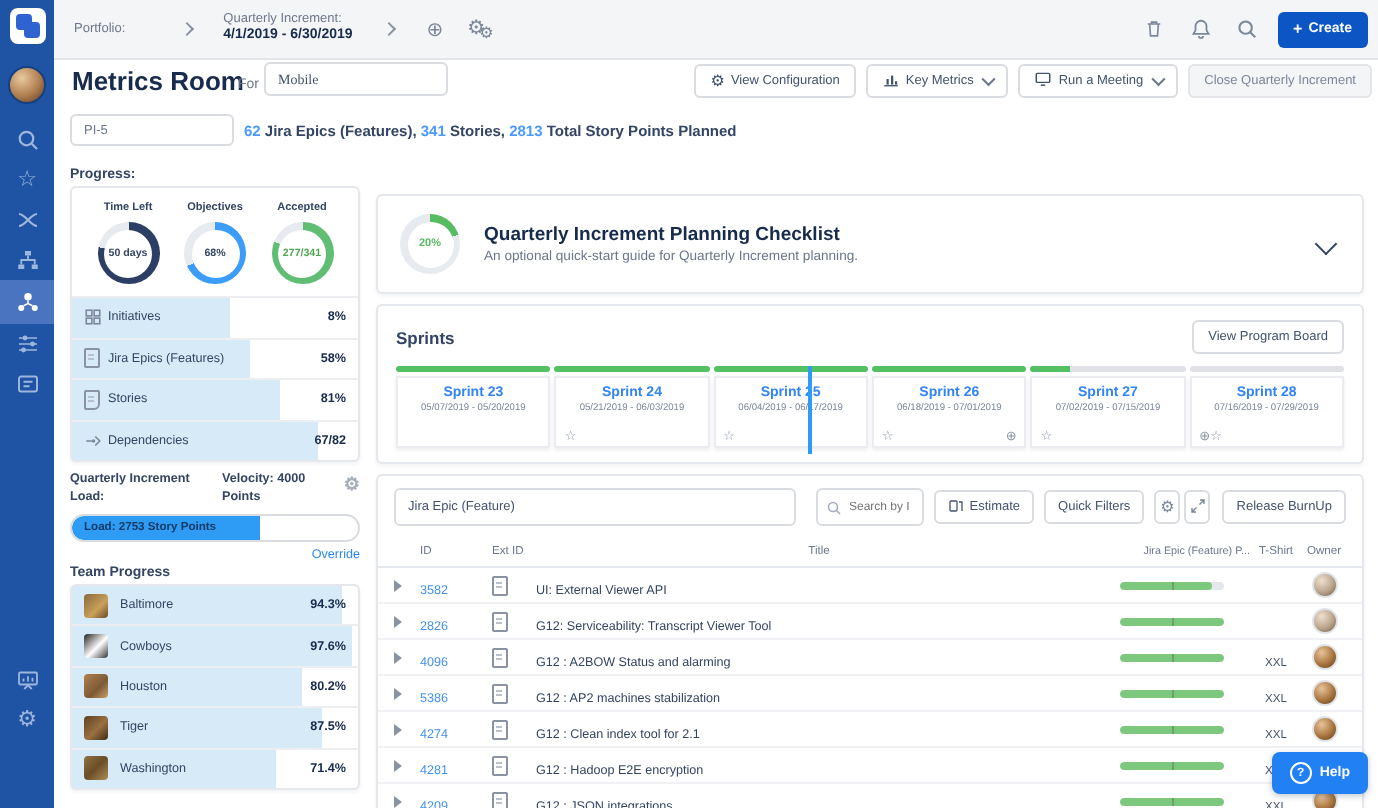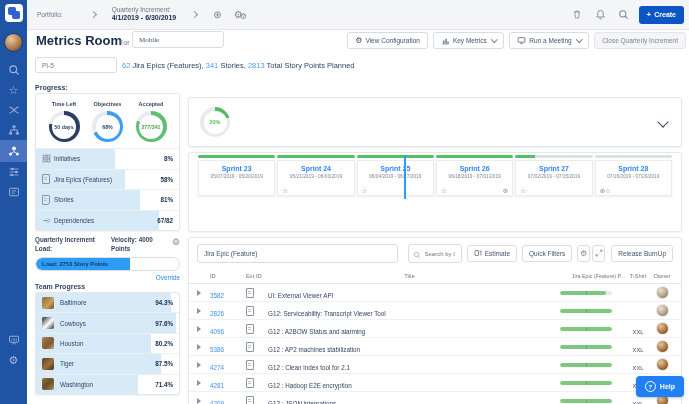--- a/index.html
+++ b/index.html
@@ -37,21 +37,21 @@
   .program-input{position:absolute;left:132px;top:31px;width:78px;height:15px;border:1px solid #d9dce1;border-radius:3px;
                  font-size:7px;color:#42526e;padding:0 6px;font-family:Liberation Serif, serif;z-index:5;}
   .hdr-btns{position:absolute;right:3px;top:32px;display:flex;gap:5px;z-index:5;}
   .btn{background:#fff;border:1px solid #d9dce1;border-radius:3px;height:17px;display:flex;align-items:center;gap:3px;
        padding:0 7px;font-size:6.5px;color:#42526e;font-family:inherit;white-space:nowrap;}
   .btn .caret{width:3.5px;height:3.5px;border-right:1px solid #6b778c;border-bottom:1px solid #6b778c;transform:rotate(45deg);margin-left:2px;margin-top:-2px;}
   .btn.disabled{background:#f4f5f7;color:#7a869a;border-color:#e3e5e9;}
   
   .pi-input{position:absolute;left:35px;top:57px;width:68px;height:14px;border:1px solid #d9dce1;border-radius:3px;
             font-size:6.5px;color:#6b778c;padding:0 6px;font-family:inherit;}
-  .stats{position:absolute;left:122px;top:61px;font-size:7.5px;font-weight:normal;color:#344563;text-align:center;}
+  .stats{position:absolute;left:122px;top:61px;font-size:7.5px;font-weight:bold;color:#344563;text-align:center;}
   .stats .num{color:#4c9aff;}
   
   .leftcol{position:absolute;left:35px;top:84px;width:145px;}
   .sec-label{font-size:7px;font-weight:bold;color:#344563;}
   .card{background:#fff;border:1px solid #e4e7eb;border-radius:3px;box-shadow:0 1px 2px rgba(9,30,66,.06);}
   .prog-card{position:absolute;left:0;top:9px;width:143px;}
   .rings{display:flex;justify-content:space-between;padding:7px 8px 6px;}
   .ring-block{display:flex;flex-direction:column;align-items:center;width:40px;}
   .ring-label{font-size:5.5px;font-weight:bold;color:#344563;margin-bottom:4px;white-space:nowrap;}
   .ring{width:31px;height:31px;border-radius:50%;position:relative;}
@@ -403,24 +403,34 @@
     </div>
   </div>
 </div>
 
 <div class="maincol">
 
   <div class="card check-card">
     <div class="ring check-ring" style="background: conic-gradient(rgb(87, 187, 97) 72deg, rgb(231, 234, 238) 72deg);">
       <div class="hole">20%</div>
     </div>
+    <div class="check-text">
+      <div class="check-title">Quarterly Increment Planning Checklist</div>
+      <div class="check-sub">An optional quick-start guide for Quarterly Increment planning.</div>
+    </div>
     <span class="check-chev"></span>
   </div>
 
   <div class="card sprints-card">
+    <div class="sprints-head">
+      <span class="sprints-title">Sprints</span>
+      <button class="btn" style="margin-left:auto">
+          <span>View Program Board</span>
+        </button>
+    </div>
     <div class="timeline">
       <div class="today-line" style="left:206px;top:0;height:44px"></div>
       <div class="sprint-col">
         <div class="sprint-bar">
             <div class="fill" style="width: 100%;"></div>
           </div>
         <div class="sprint-cardlet">
           <div class="sprint-name">Sprint 23</div>
           <div class="sprint-dates">05/07/2019 - 05/20/2019</div>
         </div>

